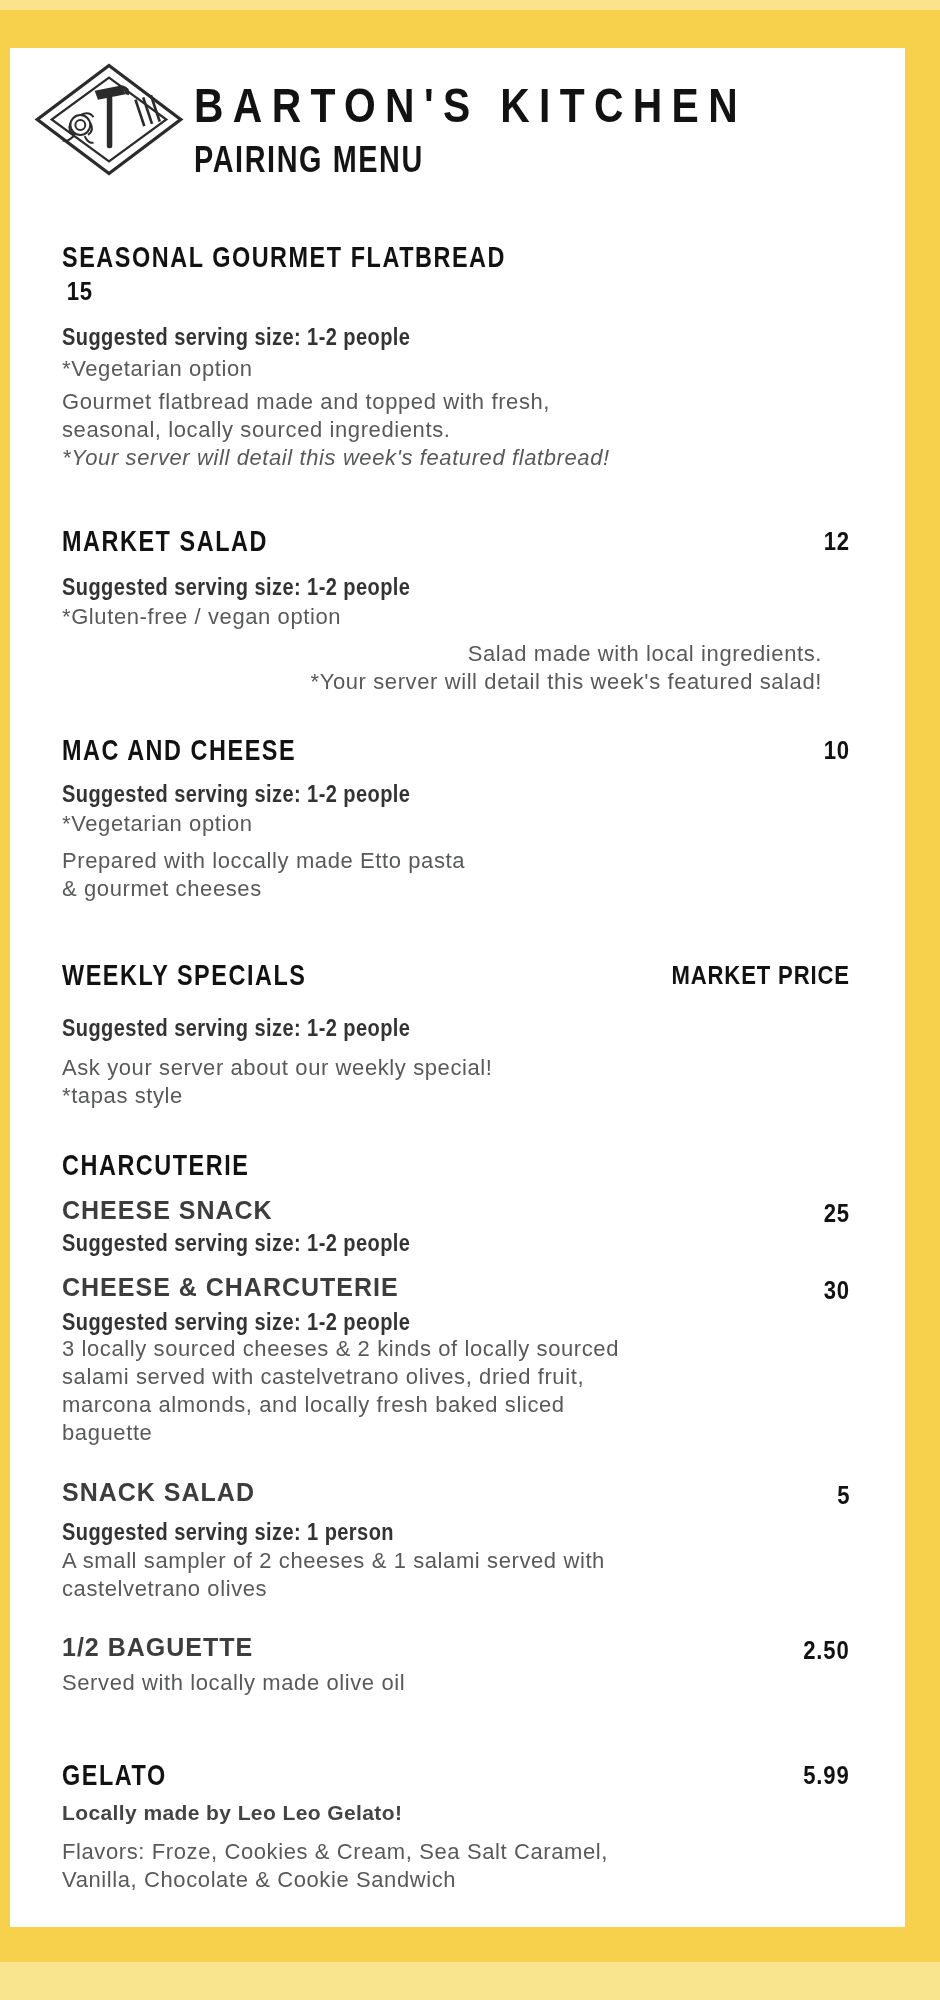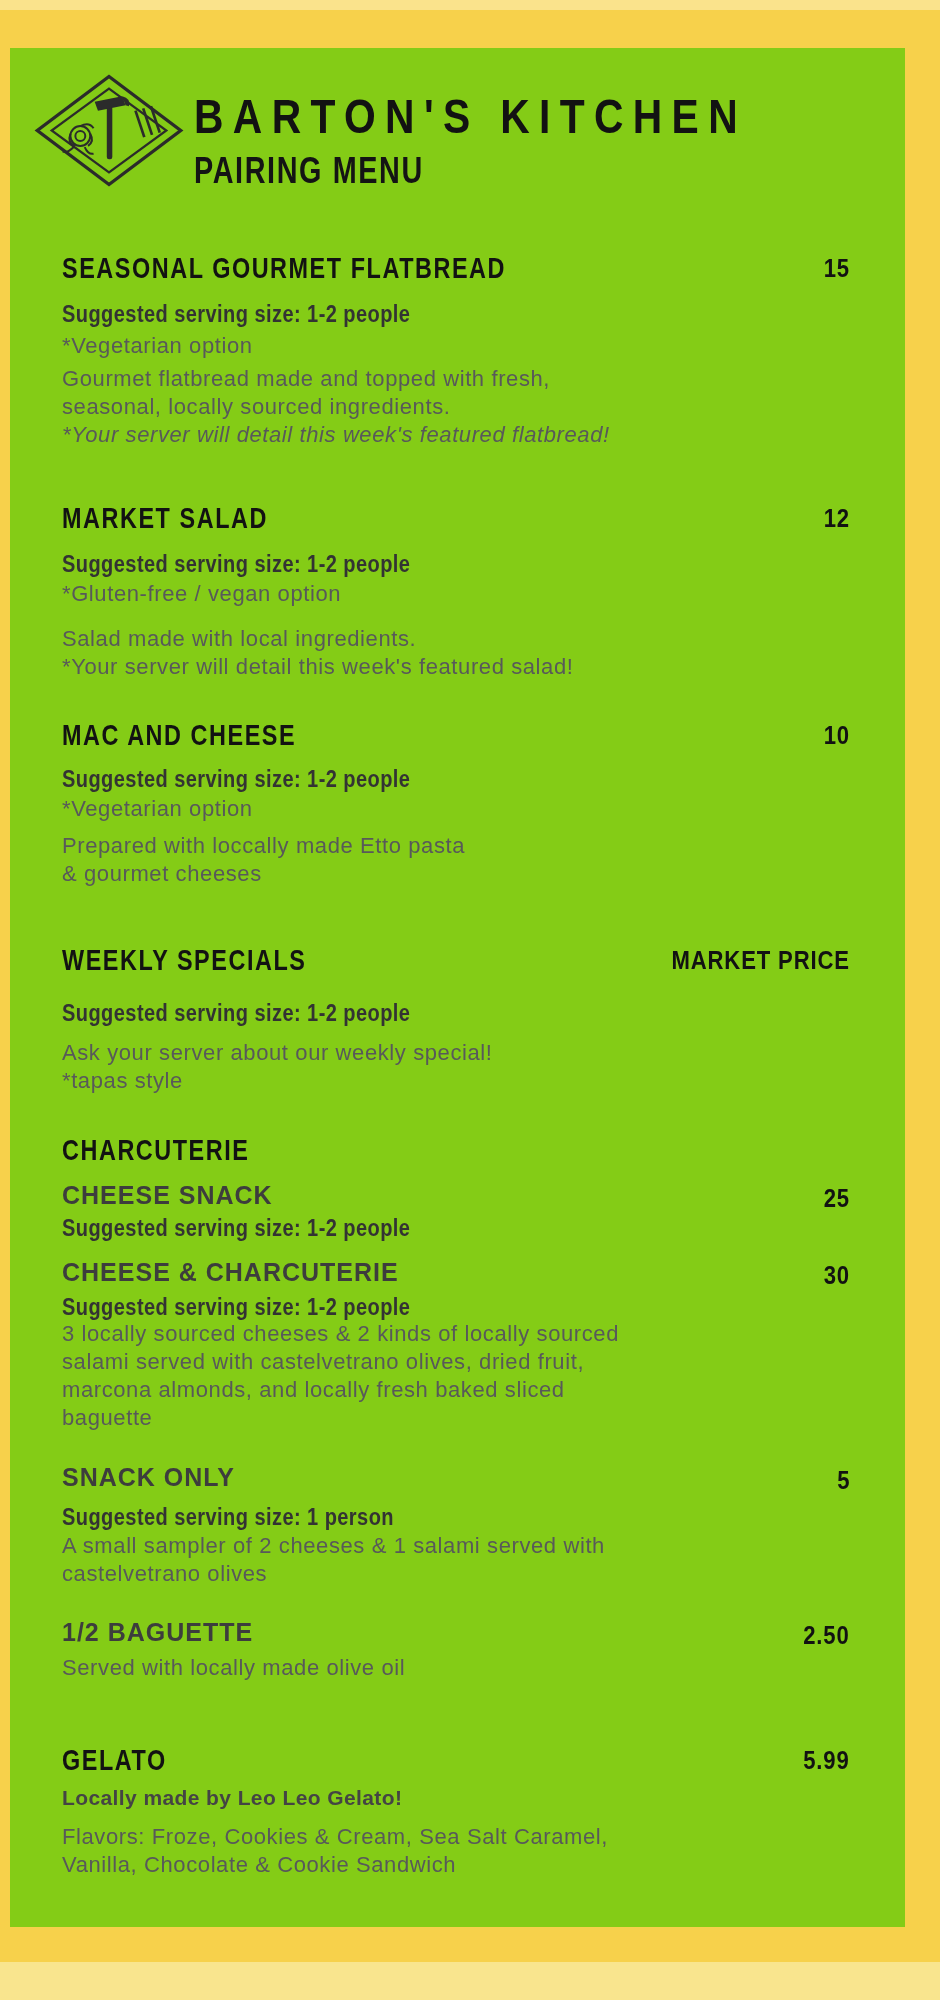--- a/index.html
+++ b/index.html
@@ -10,22 +10,22 @@
     font-family:"Liberation Sans", sans-serif;
     overflow:hidden;
   }
   .edge-strip { position:absolute; left:0; width:100%; }
   #top-strip    { top:0; height:10px; background:#FAE38C; }
   #bottom-strip { bottom:0; height:38px; background:#F9E58E; }
 
   #page {
     position:absolute; left:10px; top:48px;
     width:895px; height:1879px;
-    background:#84cc16;
-    padding:25px 55px 0 52px;
+    background:#ffffff;
+    padding:14px 55px 0 52px;
   }
 
   
   .header { display:flex; align-items:flex-start; height:132px; margin-left:-28px; }
   .logo { flex:0 0 150px; }
   .title-col { margin-left:10px; padding-top:16px; }
   .brand {
     font-size:48px; font-weight:700; color:#121212;
     letter-spacing:11px; white-space:nowrap;
     transform:scaleX(.85); transform-origin:left center;
@@ -61,28 +61,28 @@
   }
   .note { font-size:22px; font-style:italic; color:#58595a; letter-spacing:.6px; line-height:28px; }
 
   .sub-name {
     font-size:25px; font-weight:700; color:#3d3d3d;
     letter-spacing:1px; line-height:28px; white-space:nowrap;
   }
   .maker { font-size:21px; font-weight:700; color:#444444; letter-spacing:.4px; line-height:26px; }
 
   
-  #item1-row   { margin-top:46px; }
+  #item1-row   { margin-top:46px;flex-direction:column; }
   #item1-serv  { margin-top:16px; }
   #item1-opt   { margin-top:4px; }
   #item1-desc  { margin-top:4px; }
   #item2-row   { margin-top:52px; }
   #item2-serv  { margin-top:16px; }
   #item2-opt   { margin-top:2px; }
-  #item2-desc  { margin-top:16px; }
+  #item2-desc  { margin-top:8px;text-align:right; }
   #item3-row   { margin-top:37px;gap:12px; }
   #item3-serv  { margin-top:14px; }
   #item3-opt   { margin-top:2px; }
   #item3-desc  { margin-top:8px; }
   #item4-row   { margin-top:55px; }
   #item4-serv  { margin-top:23px; }
   #item4-desc  { margin-top:13px; }
   #charc-head  { margin-top:38px; }
   #sub1-row    { margin-top:14px; }
   #sub2-row    { margin-top:17px; }
@@ -184,21 +184,21 @@
     <div class="sub-name">CHEESE &amp; CHARCUTERIE</div>
     <div class="price">30</div>
   </div>
   <div class="serving" id="sub2-serv">Suggested serving size: 1-2 people</div>
   <div class="desc">3 locally sourced cheeses &amp; 2 kinds of locally sourced
 salami served with castelvetrano olives, dried fruit,
 marcona almonds, and locally fresh baked sliced
 baguette</div>
 
   <div class="row" id="sub3-row">
-    <div class="sub-name">SNACK ONLY</div>
+    <div class="sub-name">SNACK SALAD</div>
     <div class="price">5</div>
   </div>
   <div class="serving" id="sub3-serv">Suggested serving size: 1 person</div>
   <div class="desc" id="sub3-desc">A small sampler of 2 cheeses &amp; 1 salami served with
 castelvetrano olives</div>
 
   <div class="row" id="sub4-row">
     <div class="sub-name">1/2 BAGUETTE</div>
     <div class="price">2.50</div>
   </div>

